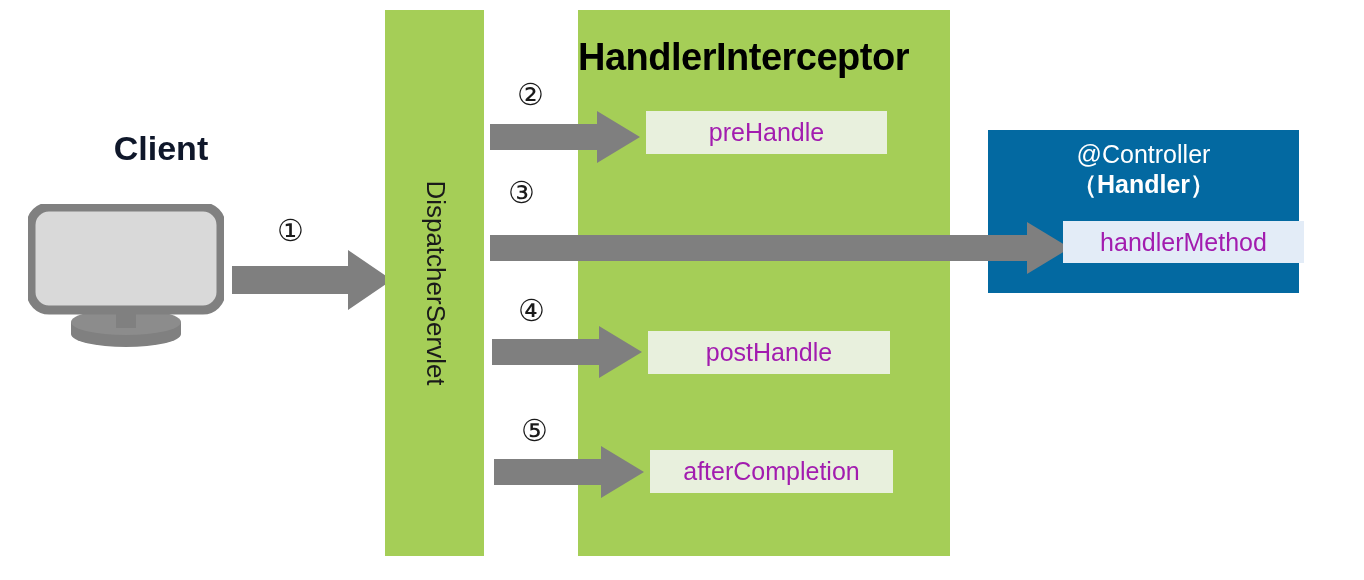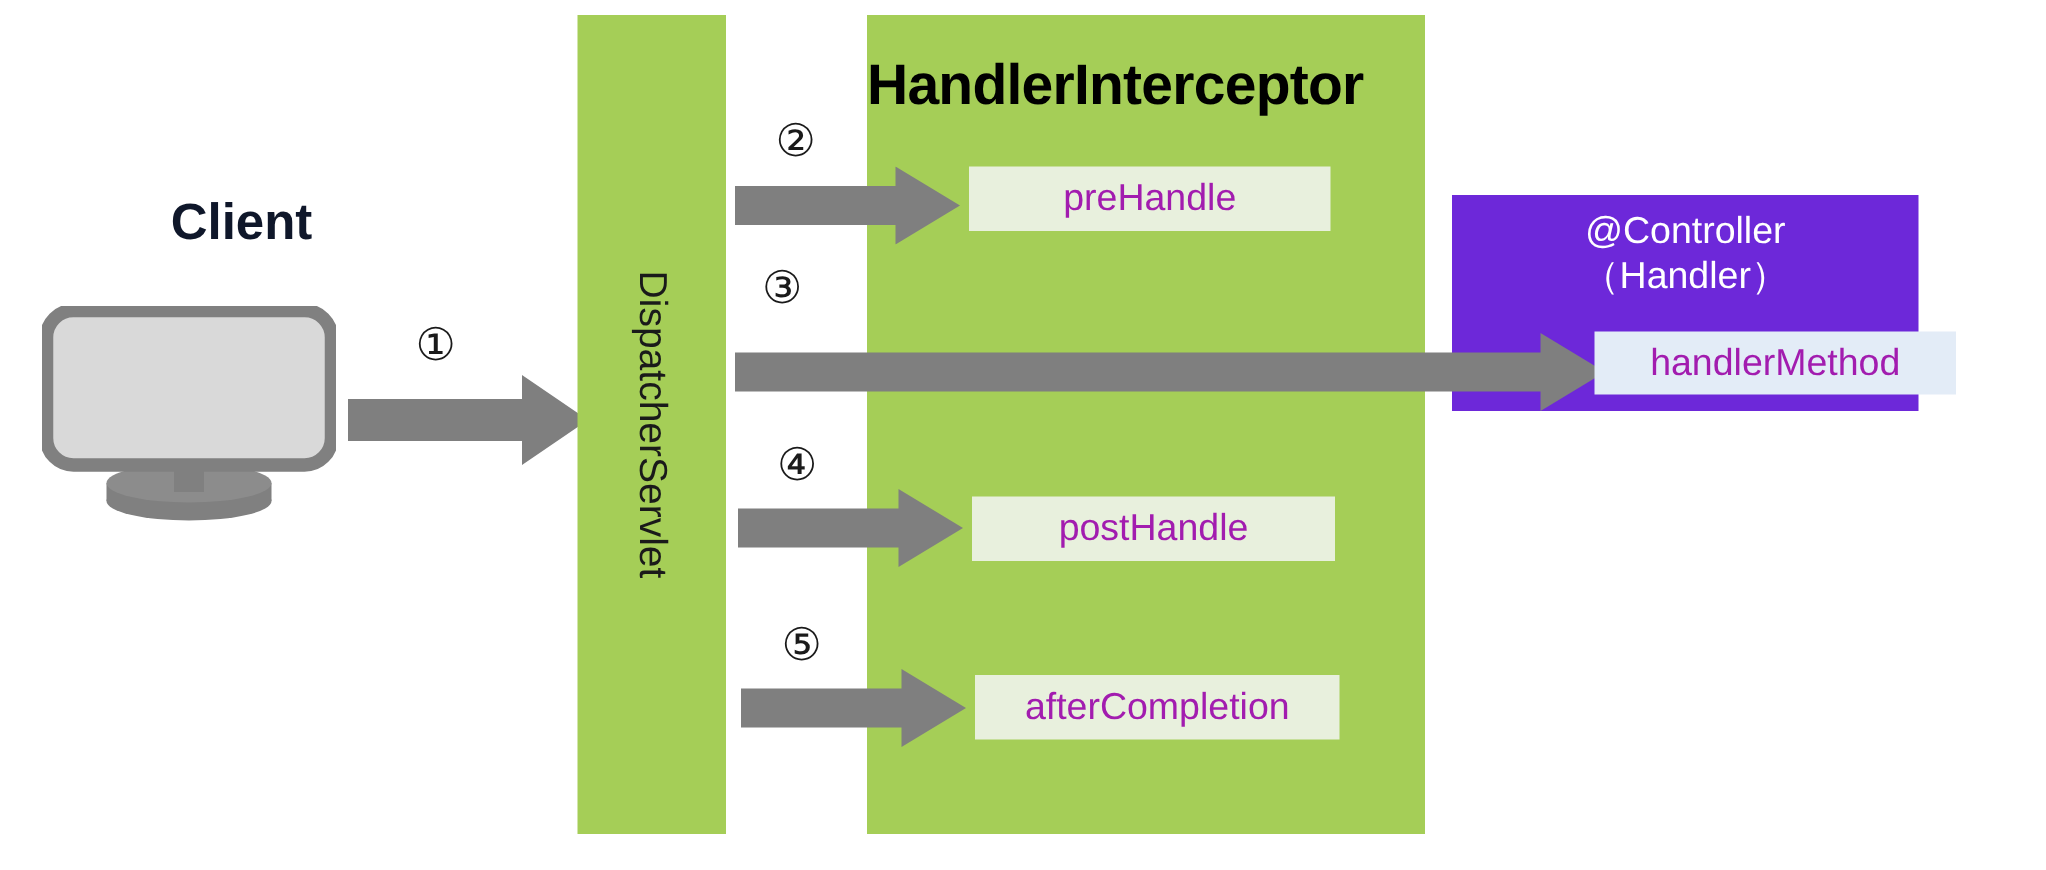--- a/index.html
+++ b/index.html
@@ -40,25 +40,25 @@
     letter-spacing: 0px;
   }
   #interceptor-panel {
     left: 578px;
     top: 10px;
     width: 372px;
     height: 546px;
     background: #a5ce57;
   }
   #controller-panel {
-    left: 968px;
+    left: 988px;
     top: 130px;
     width: 311px;
-    height: 144px;
-    background: #6d28d9;
+    height: 163px;
+    background: #0369a1;
   }
 
   
   #interface-stereotype {
     position: absolute;
     left: 0;
     top: 11px;
     width: 372px;
     text-align: center;
     font-size: 19px;
@@ -81,20 +81,21 @@
     left: 0;
     top: 10px;
     width: 311px;
     text-align: center;
     font-size: 25px;
     line-height: 1.18;
     color: #ffffff;
   }
   #controller-title .line2 {
     display: block;
+    font-weight: bold;
   }
 
   
   .method-box {
     position: absolute;
     background: #e8f0dd;
     display: flex;
     align-items: center;
     justify-content: center;
     font-size: 25px;

